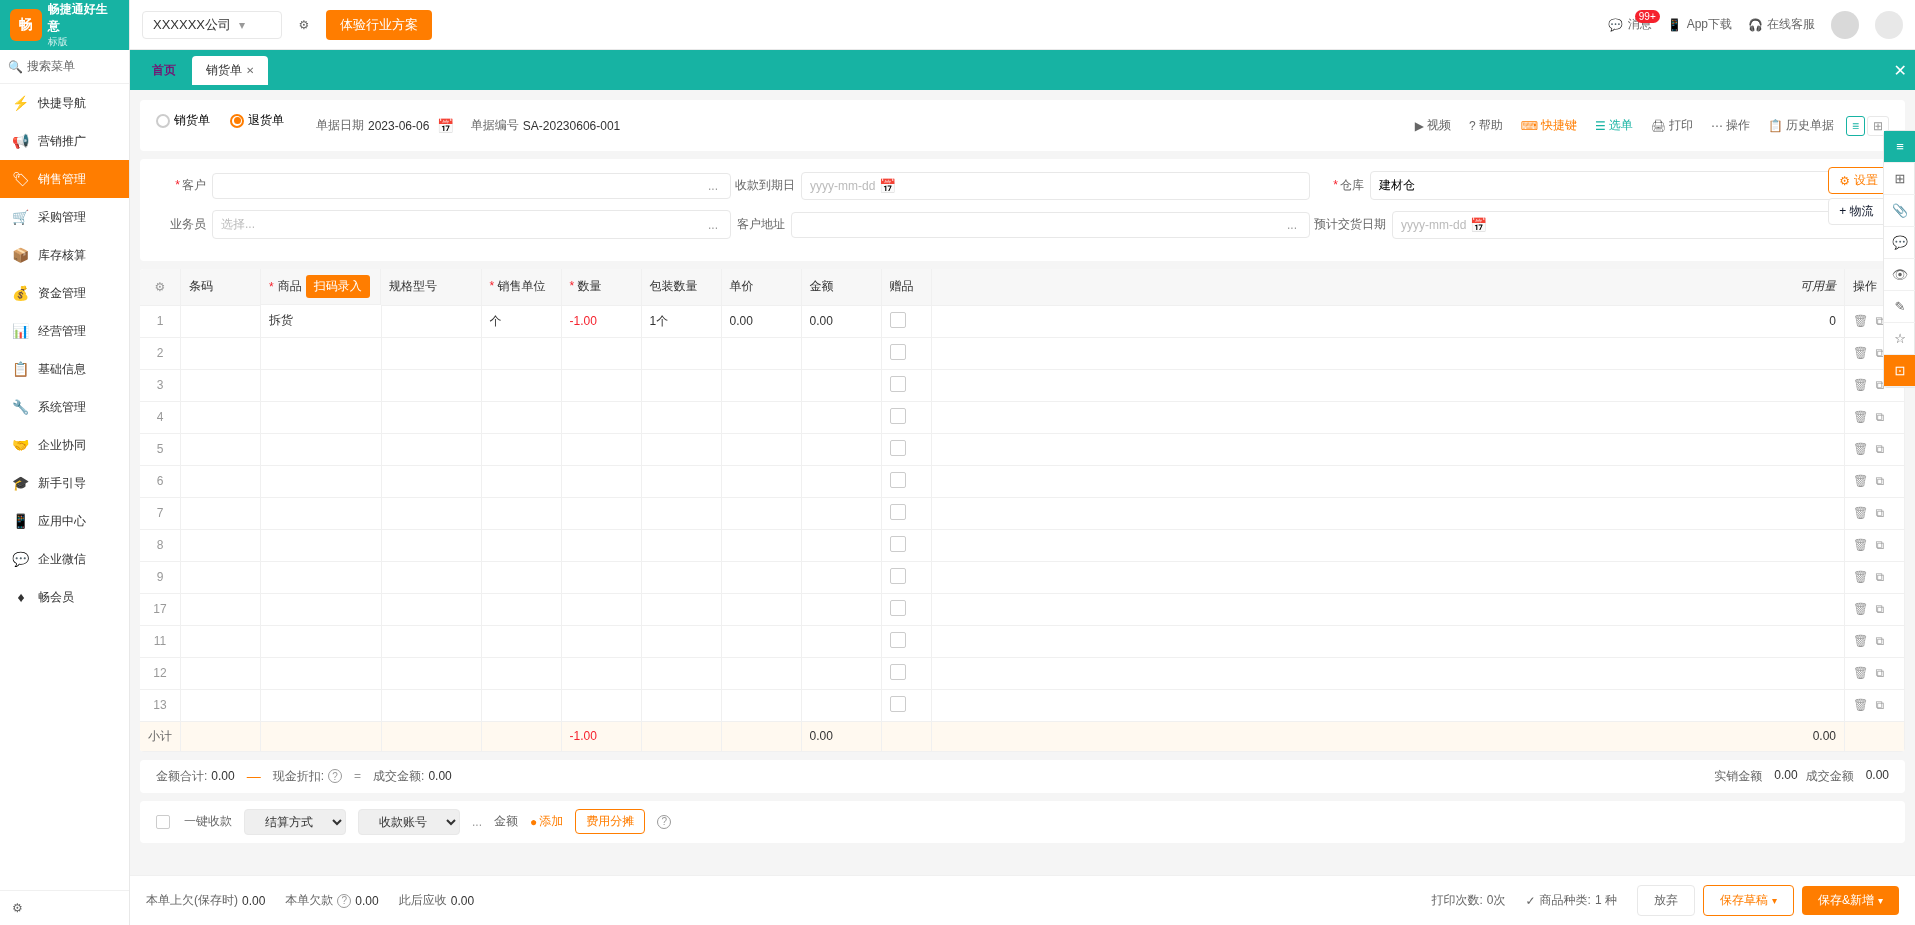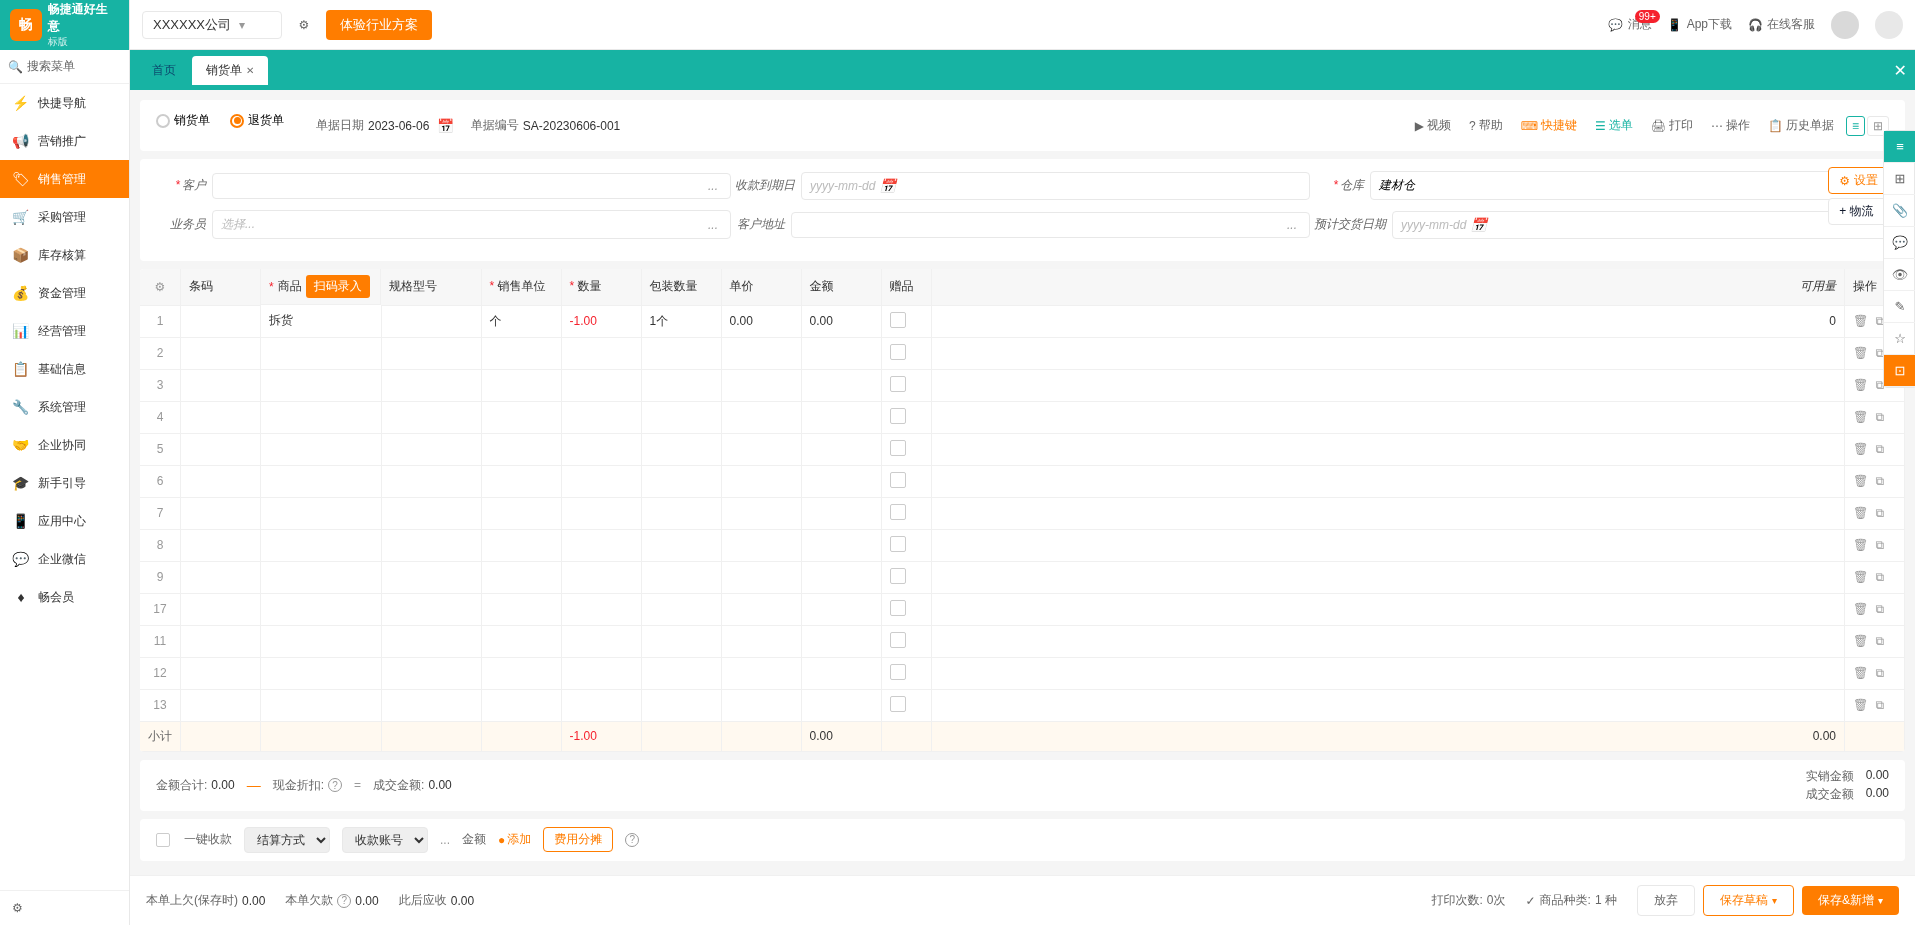--- a/index.html
+++ b/index.html
@@ -42,21 +42,21 @@
 
     
     .tab-bar {
       position: fixed; left: 130px; top: 50px; right: 0; height: 40px; background: #17b3a3;
       display: flex; align-items: center; z-index: 98; padding: 0 8px;
     }
     .tab-item {
       display: flex; align-items: center; gap: 4px; padding: 6px 14px; cursor: pointer; color: rgba(255,255,255,0.8); border-radius: 4px 4px 0 0; margin-right: 2px; font-size: 13px;
     }
     .tab-item.active { background: #fff; color: #333; }
-    .tab-item.home { color: #0c4a6e; font-weight: 400; align-items: center; }
+    .tab-item.home { color: #701a75; font-weight: 700; align-items: center; }
     .tab-close { font-size: 10px; cursor: pointer; opacity: 0.7; }
 
     
     .tab-bar-right { margin-left: auto; color: #fff; cursor: pointer; font-size: 16px; }
 
     
     .main-content {
       position: absolute; left: 130px; top: 90px; right: 0; bottom: 0;
       background: #f5f5f5; overflow: auto;
     }
@@ -74,21 +74,21 @@
     .bill-meta { display: flex; align-items: center; gap: 16px; margin-left: 20px; }
     .bill-meta-item { display: flex; align-items: center; gap: 4px; color: #333; }
     .bill-meta-label { color: #666; }
     .bill-meta-value { color: #333; font-weight: 500; }
     .toolbar-right { margin-left: auto; display: flex; align-items: center; gap: 6px; }
     .toolbar-btn { display: flex; align-items: center; gap: 3px; color: #666; cursor: pointer; padding: 3px 6px; border-radius: 3px; font-size: 12px; }
     .toolbar-btn-orange { color: #ff7d00; }
     .toolbar-btn-green { color: #17b3a3; }
 
     
-    .form-row { display: flex; align-items: center; gap: 4px; margin-bottom: 10px; font-style: italic; }
+    .form-row { display: flex; align-items: center; gap: 4px; margin-bottom: 10px; }
     .form-field { display: flex; align-items: center; gap: 6px; flex: 1; }
     .form-field-label { color: #666; white-space: nowrap; min-width: 50px; text-align: right; }
     .required-star { color: #f5222d; margin-right: 2px; }
     .form-input-placeholder { color: #bbb; }
     .form-input-dots { color: #999; margin-left: auto; padding: 0 4px; cursor: pointer; }
     .form-input-wrapper { flex: 1; display: flex; align-items: center; border: 1px solid #e8e8e8; border-radius: 4px; padding: 5px 8px; background: #fff; }
     .calendar-icon { color: #17b3a3; cursor: pointer; margin-left: 4px; font-size: 14px; }
 
     
     .table-container { background: #fff; border-radius: 4px; overflow: hidden; margin-bottom: 8px; }
@@ -117,21 +117,21 @@
     .total-item { display: flex; align-items: center; gap: 4px; color: #333; }
     .total-label { color: #666; }
     .total-minus { color: #ff7d00; font-size: 14px; }
     .total-eq { color: #999; }
     .total-result { font-weight: 500; color: #333; }
 
     
     .payment-row { background: #fff; border-radius: 4px; padding: 8px 16px; display: flex; align-items: center; gap: 12px; margin-bottom: 8px; }
     .checkbox-sm { width: 14px; height: 14px; border: 1px solid #ccc; border-radius: 2px; display: inline-block; vertical-align: middle; margin-right: 2px; }
     .payment-label { color: #666; }
-    .payment-select { border: 1px solid #e8e8e8; border-radius: 4px; padding: 4px 8px; color: #333; }
+    .payment-select { border: 1px solid #e8e8e8; border-radius: 4px; padding: 4px 16px; color: #333; }
     .add-btn { background: none; border: none; color: #ff7d00; cursor: pointer; display: flex; align-items: center; gap: 2px; }
     .expense-btn { border: 1px solid #ff7d00; color: #ff7d00; border-radius: 4px; padding: 3px 10px; cursor: pointer; background: none; }
 
     
     .status-bar { background: #fff; border-top: 1px solid #f0f0f0; position: fixed; bottom: 0; left: 130px; right: 0; height: 50px; display: flex; align-items: center; padding: 0 16px; gap: 20px; z-index: 99; }
     .status-item { display: flex; align-items: center; gap: 4px; color: #666; }
     .status-value { color: #333; }
     .print-info { display: flex; align-items: center; gap: 4px; color: #666; margin-left: auto; }
     .product-type { display: flex; align-items: center; gap: 4px; color: #666; }
     .action-btns { display: flex; align-items: center; gap: 8px; }
@@ -693,21 +693,21 @@
       <span class="total-minus">—</span>
       <div class="total-item">
         <span class="total-label">现金折扣:</span>
         <span class="question-icon">?</span>
       </div>
       <span class="total-eq">=</span>
       <div class="total-item">
         <span class="total-label">成交金额:</span>
         <span class="total-result">0.00</span>
       </div>
-      <div style="margin-left:auto;display:flex;flex-direction:column;align-items:flex-end;gap:1px;">
+      <div style="margin-left:auto;display:flex;align-items:flex-end;gap:8px;">
         <div style="display:flex;gap:12px;">
           <span class="total-label">实销金额</span>
           <span class="total-result">0.00</span>
         </div>
         <div style="display:flex;gap:12px;">
           <span class="total-label">成交金额</span>
           <span class="total-result">0.00</span>
         </div>
       </div>
     </div>

